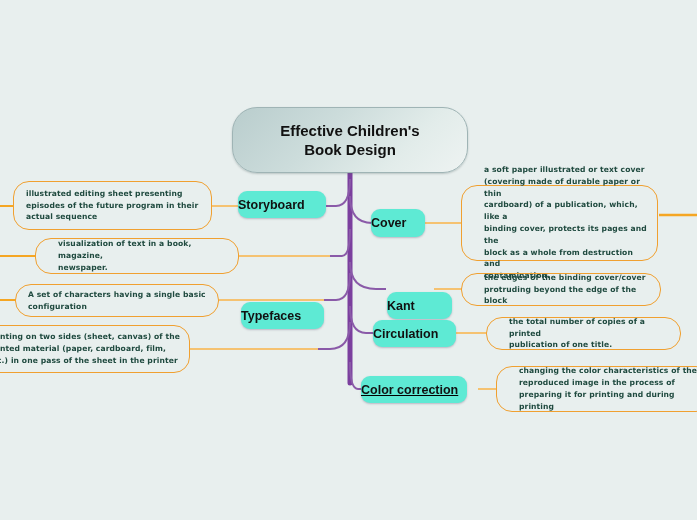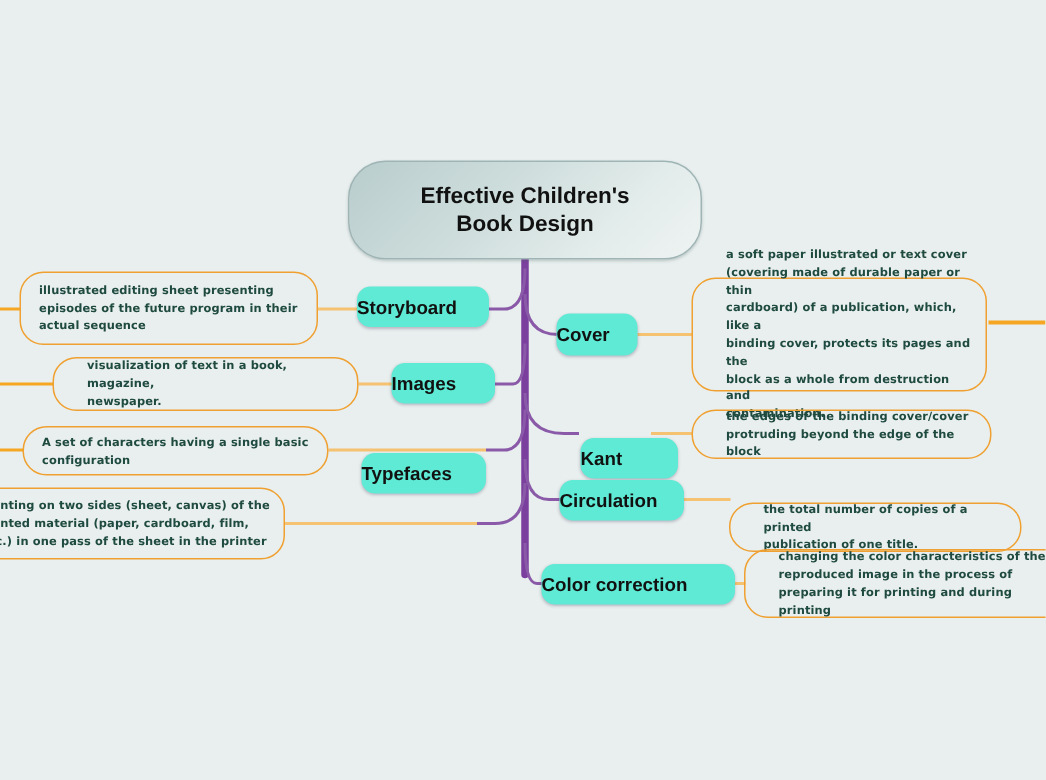--- a/index.html
+++ b/index.html
@@ -144,42 +144,39 @@
 
   <div class="root-node">
     <div class="root-label">Effective Children's
 Book Design</div>
   </div>
 
   <div class="topic" style="left:238px; top:191px; width:88px; height:27px;">
     <span class="topic-label">Storyboard</span>
   </div>
 
-  <div class="topic" style="left:261px; top:242px; width:69px; height:27px;">
-    <span class="topic-label">Images</span>
-  </div>
 
   <div class="topic" style="left:241px; top:286px; width:83px; height:27px;margin-top:16px;">
     <span class="topic-label">Typefaces</span>
   </div>
 
 
   <div class="topic" style="left:371px; top:209px; width:54px; height:28px;">
     <span class="topic-label">Cover</span>
   </div>
 
   <div class="topic" style="left:387px; top:292px; width:65px; height:27px;">
     <span class="topic-label">Kant</span>
   </div>
 
   <div class="topic" style="left:373px; top:320px; width:83px; height:27px;">
     <span class="topic-label">Circulation</span>
   </div>
 
-  <div class="topic" style="left:361px; top:376px; width:129px; height:27px;">
+  <div class="topic" style="left:361px; top:376px; width:106px; height:27px;text-decoration:underline;">
     <span class="topic-label">Color correction</span>
   </div>
 
   <div class="note pad-left" style="left:13px; top:181px; width:199px; height:49px;">
     <span class="note-text">illustrated editing sheet presenting
 episodes of the future program in their
 actual sequence</span>
   </div>
 
   <div class="note pad-mid" style="left:35px; top:238px; width:204px; height:36px;">
@@ -205,21 +202,21 @@
 binding cover, protects its pages and the
 block as a whole from destruction and
 contamination.</span>
   </div>
 
   <div class="note pad-mid" style="left:461px; top:273px; width:200px; height:33px;">
     <span class="note-text">the edges of the binding cover/cover
 protruding beyond the edge of the block</span>
   </div>
 
-  <div class="note pad-mid" style="left:486px; top:335px; width:195px; height:33px;">
+  <div class="note pad-mid" style="left:486px; top:317px; width:195px; height:33px;">
     <span class="note-text">the total number of copies of a printed
 publication of one title.</span>
   </div>
 
   <div class="note pad-mid" style="left:496px; top:366px; width:216px; height:46px;">
     <span class="note-text">changing the color characteristics of the
 reproduced image in the process of
 preparing it for printing and during printing</span>
   </div>
 

